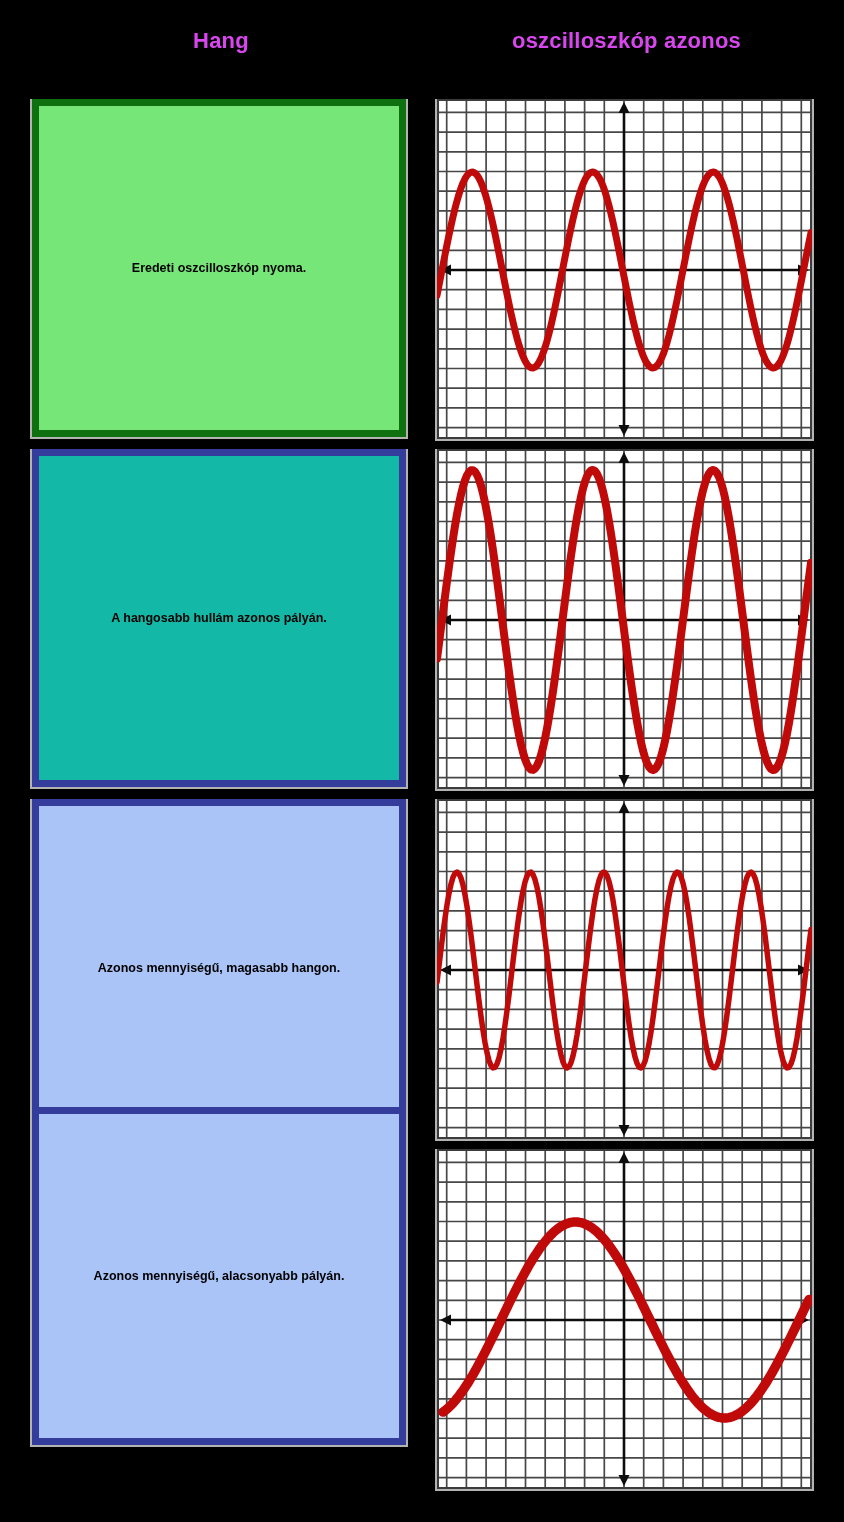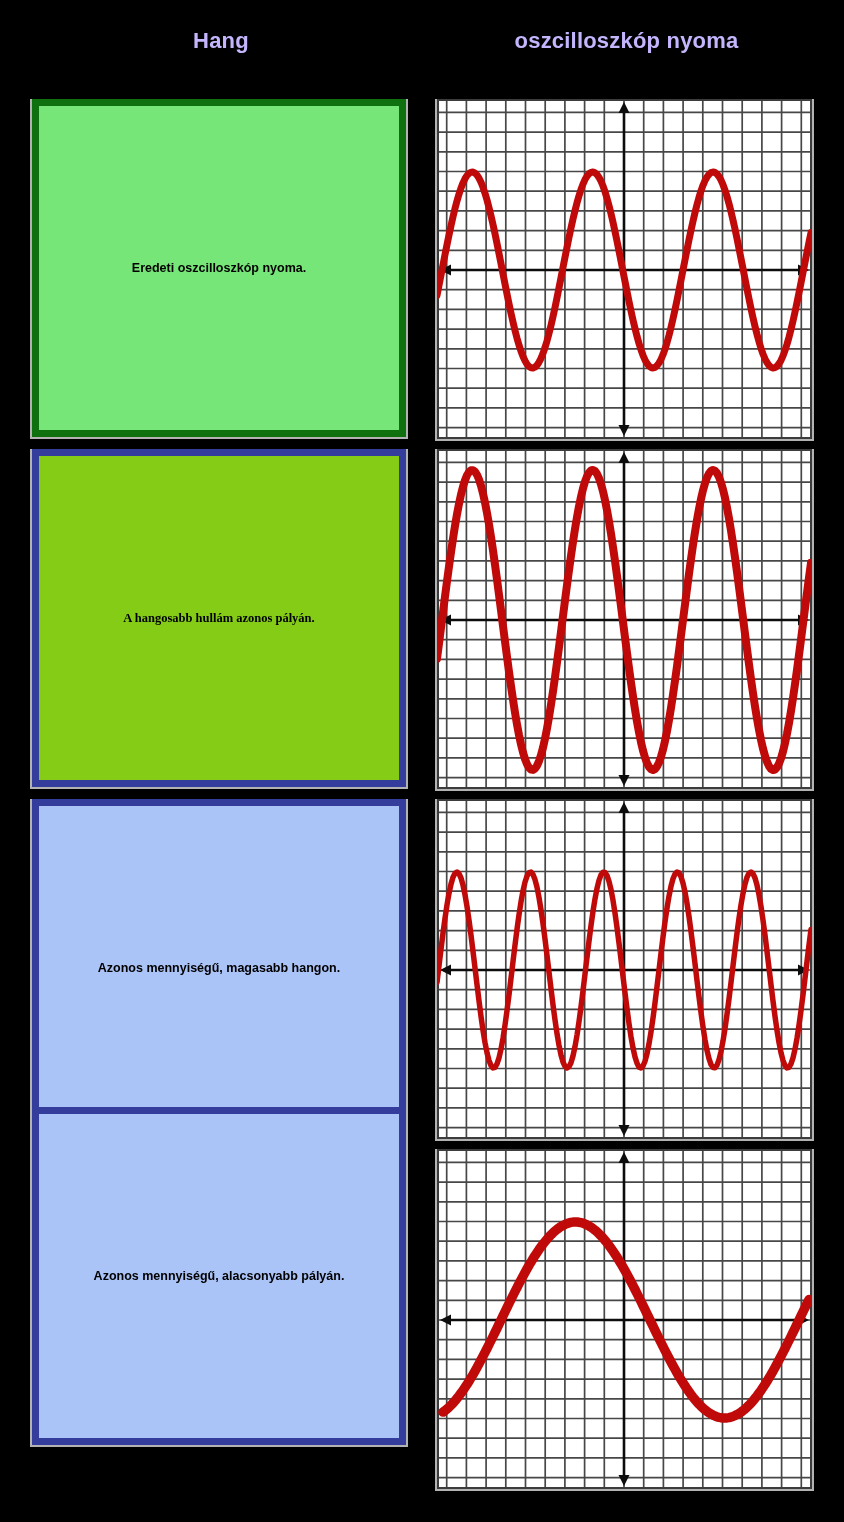--- a/index.html
+++ b/index.html
@@ -1,42 +1,42 @@
 <!DOCTYPE html>
 <html><head>
 <meta charset="utf-8">
 <style>
   html,body{margin:0;padding:0;}
   body{
     width:844px;height:1522px;position:relative;background:#000;
     font-family:"Liberation Sans",sans-serif;overflow:hidden;
   }
   .col-header{
-    position:absolute;top:28px;color:#c4b5fd;font-size:22px;font-weight:bold;
+    position:absolute;top:28px;color:#d946ef;font-size:22px;font-weight:bold;
     text-align:center;letter-spacing:.2px;
   }
   .hdr-left{left:32px;width:378px;}
   .hdr-right{left:437px;width:379px;}
   .cellwrap{
     position:absolute;border:2px solid #b3b3b3;border-top:none;box-sizing:content-box;
   }
   .cardwrap{left:30px;}
   .graphwrap{left:435px;background:#fff;}
   .card{
     width:374px;height:338px;box-sizing:border-box;border:7px solid #000;
     display:flex;align-items:center;justify-content:center;text-align:center;
     font-size:12.5px;font-weight:bold;color:#000;padding:18px 30px;line-height:1.35;
   }
   .graph{display:block;background:#fff;}
 </style>
 </head>
 <body>
 
 <div class="col-header hdr-left">Hang</div>
-<div class="col-header hdr-right">oszcilloszkóp nyoma</div>
+<div class="col-header hdr-right">oszcilloszkóp azonos</div>
 
 <div class="cellwrap cardwrap" style="top:99px;">
   <div class="card" style="background: rgb(117, 230, 119); border-color: rgb(14, 112, 14);">Eredeti oszcilloszkóp nyoma.</div>
 </div>
 <div class="cellwrap graphwrap" style="top:99px;">
   <svg class="graph" width="375" height="340" viewBox="0 0 375 340">
       <line x1="9.700000000000017" y1="0" x2="9.700000000000017" y2="340" stroke="#474747" stroke-width="1.7"></line>
       <line x1="29.400000000000016" y1="0" x2="29.400000000000016" y2="340" stroke="#474747" stroke-width="1.7"></line>
       <line x1="49.100000000000016" y1="0" x2="49.100000000000016" y2="340" stroke="#474747" stroke-width="1.7"></line>
       <line x1="68.80000000000001" y1="0" x2="68.80000000000001" y2="340" stroke="#474747" stroke-width="1.7"></line>
@@ -77,21 +77,21 @@
       <line x1="187" y1="10" x2="187" y2="330" stroke="#0d0d0d" stroke-width="2.6"></line>
       <polygon points="3,171 14,165.5 14,176.5" fill="#0d0d0d"></polygon>
       <polygon points="372,171 361,165.5 361,176.5" fill="#0d0d0d"></polygon>
       <polygon points="187,3 181.5,14 192.5,14" fill="#0d0d0d"></polygon>
       <polygon points="187,337 181.5,326 192.5,326" fill="#0d0d0d"></polygon>
       <polyline points="0.0,196.3 2.0,186.3 4.0,176.1 6.0,165.9 8.0,155.7 10.0,145.7 12.0,136.0 14.0,126.7 16.0,117.8 18.0,109.5 20.0,101.9 22.0,95.1 24.0,89.0 26.0,83.9 28.0,79.7 30.0,76.5 32.0,74.3 34.0,73.2 36.0,73.1 38.0,74.1 40.0,76.1 42.0,79.2 44.0,83.3 46.0,88.3 48.0,94.3 50.0,101.0 52.0,108.6 54.0,116.8 56.0,125.5 58.0,134.8 60.0,144.5 62.0,154.5 64.0,164.6 66.0,174.8 68.0,185.0 70.0,195.0 72.0,204.8 74.0,214.2 76.0,223.1 78.0,231.5 80.0,239.2 82.0,246.1 84.0,252.3 86.0,257.5 88.0,261.8 90.0,265.2 92.0,267.5 94.0,268.7 96.0,268.9 98.0,268.1 100.0,266.2 102.0,263.2 104.0,259.3 106.0,254.3 108.0,248.5 110.0,241.9 112.0,234.4 114.0,226.3 116.0,217.6 118.0,208.4 120.0,198.7 122.0,188.8 124.0,178.7 126.0,168.4 128.0,158.3 130.0,148.2 132.0,138.4 134.0,129.0 136.0,120.0 138.0,111.6 140.0,103.8 142.0,96.7 144.0,90.5 146.0,85.1 148.0,80.6 150.0,77.2 152.0,74.7 154.0,73.4 156.0,73.0 158.0,73.8 160.0,75.5 162.0,78.4 164.0,82.2 166.0,87.0 168.0,92.7 170.0,99.3 172.0,106.6 174.0,114.6 176.0,123.3 178.0,132.5 180.0,142.1 182.0,152.0 184.0,162.1 186.0,172.3 188.0,182.5 190.0,192.5 192.0,202.4 194.0,211.9 196.0,220.9 198.0,229.4 200.0,237.3 202.0,244.5 204.0,250.8 206.0,256.3 208.0,260.9 210.0,264.4 212.0,267.0 214.0,268.5 216.0,269.0 218.0,268.4 220.0,266.7 222.0,264.0 224.0,260.3 226.0,255.7 228.0,250.1 230.0,243.6 232.0,236.4 234.0,228.4 236.0,219.8 238.0,210.7 240.0,201.2 242.0,191.3 244.0,181.2 246.0,171.0 248.0,160.8 250.0,150.7 252.0,140.8 254.0,131.3 256.0,122.2 258.0,113.6 260.0,105.6 262.0,98.4 264.0,91.9 266.0,86.3 268.0,81.7 270.0,78.0 272.0,75.3 274.0,73.6 276.0,73.0 278.0,73.5 280.0,75.0 282.0,77.6 284.0,81.1 286.0,85.7 288.0,91.2 290.0,97.5 292.0,104.7 294.0,112.6 296.0,121.1 298.0,130.1 300.0,139.6 302.0,149.5 304.0,159.5 306.0,169.7 308.0,179.9 310.0,190.0 312.0,199.9 314.0,209.5 316.0,218.7 318.0,227.4 320.0,235.4 322.0,242.7 324.0,249.3 326.0,255.0 328.0,259.8 330.0,263.6 332.0,266.5 334.0,268.2 336.0,269.0 338.0,268.6 340.0,267.3 342.0,264.8 344.0,261.4 346.0,256.9 348.0,251.5 350.0,245.3 352.0,238.2 354.0,230.4 356.0,222.0 358.0,213.0 360.0,203.6 362.0,193.8 364.0,183.7 366.0,173.6 368.0,163.3 370.0,153.2 372.0,143.3 374.0,133.6" fill="none" stroke="#c00a0a" stroke-width="7" stroke-linecap="round" stroke-linejoin="round"></polyline>
     </svg>
 </div>
 
 <div class="cellwrap cardwrap" style="top:449px;">
-  <div class="card" style="background: #84cc16; border-color: rgb(52, 60, 156); font-family: Liberation Serif, serif;">A hangosabb hullám azonos pályán.</div>
+  <div class="card" style="background: #14b8a6; border-color: rgb(52, 60, 156);">A hangosabb hullám azonos pályán.</div>
 </div>
 <div class="cellwrap graphwrap" style="top:449px;">
   <svg class="graph" width="375" height="340" viewBox="0 0 375 340">
       <line x1="9.700000000000017" y1="0" x2="9.700000000000017" y2="340" stroke="#474747" stroke-width="1.7"></line>
       <line x1="29.400000000000016" y1="0" x2="29.400000000000016" y2="340" stroke="#474747" stroke-width="1.7"></line>
       <line x1="49.100000000000016" y1="0" x2="49.100000000000016" y2="340" stroke="#474747" stroke-width="1.7"></line>
       <line x1="68.80000000000001" y1="0" x2="68.80000000000001" y2="340" stroke="#474747" stroke-width="1.7"></line>
       <line x1="88.50000000000001" y1="0" x2="88.50000000000001" y2="340" stroke="#474747" stroke-width="1.7"></line>
       <line x1="108.20000000000002" y1="0" x2="108.20000000000002" y2="340" stroke="#474747" stroke-width="1.7"></line>
       <line x1="127.90000000000002" y1="0" x2="127.90000000000002" y2="340" stroke="#474747" stroke-width="1.7"></line>

